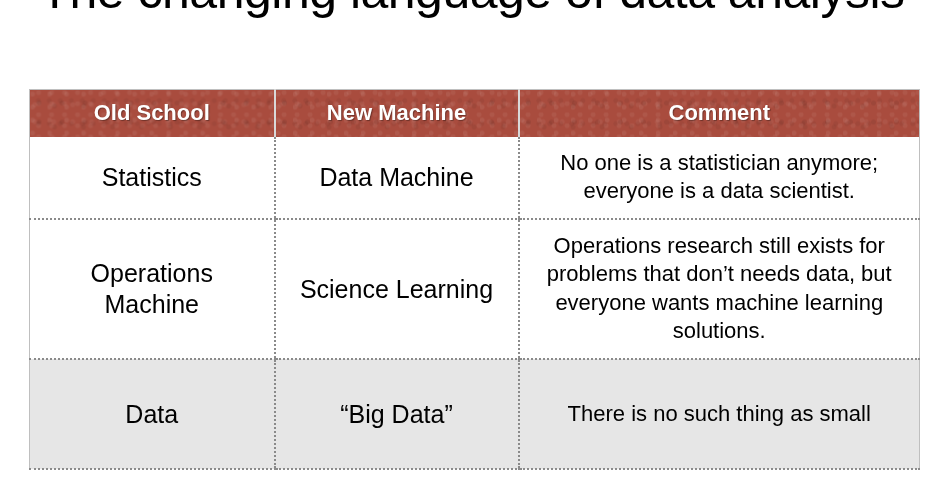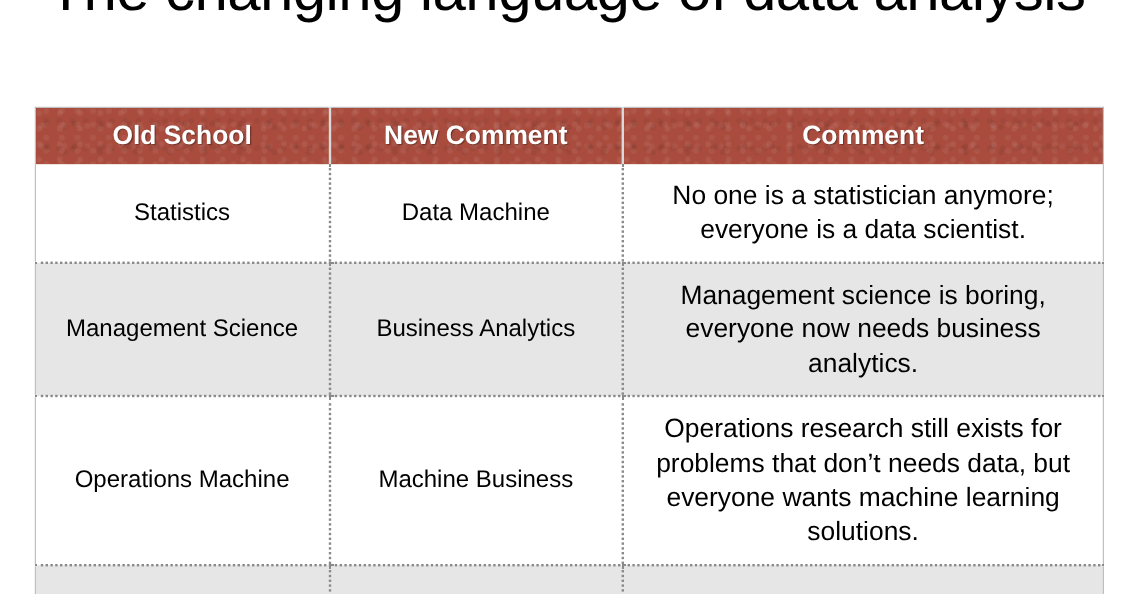--- a/index.html
+++ b/index.html
@@ -82,21 +82,21 @@
     border-left: 2px solid #d9d9d9;
     border-right: 2px solid #d9d9d9;
     border-top: 1px solid #bfbfbf;
     text-shadow: 1px 1px 1px rgba(0,0,0,0.35);
     box-sizing: border-box;
   }
   thead tr.header-row th:first-child { border-left: 1px solid #bfbfbf; }
   thead tr.header-row th:last-child  { border-right: 1px solid #bfbfbf; margin-top: 35px; }
 
   tbody td {
-    font-size: 20px;
+    font-size: 25px;
     line-height: 1.22;
     text-align: center;
     vertical-align: middle;
     padding: 12px 10px;
     border-bottom: 2px dotted #8a8a8a;
     border-left: 2px dotted #8a8a8a;
     box-sizing: border-box;
   }
   tbody td:first-child {
     border-left: 1px solid #bfbfbf;
@@ -128,38 +128,33 @@
   <div class="table-wrap">
     <table class="data-table">
       <colgroup>
         <col class="c-old">
         <col class="c-new">
         <col class="c-comm">
       </colgroup>
       <thead>
         <tr class="header-row">
           <th>Old School</th>
-          <th>New Comment</th>
+          <th>New Machine</th>
           <th>Comment</th>
         </tr>
       </thead>
       <tbody>
         <tr class="row-white row-1">
           <td>Statistics</td>
           <td>Data Machine</td>
           <td class="comment-cell">No one is a statistician anymore; everyone is a data scientist.</td>
         </tr>
-        <tr class="row-grey row-2">
-          <td>Management Science</td>
-          <td>Business Analytics</td>
-          <td class="comment-cell">Management science is boring, everyone now needs business analytics.</td>
-        </tr>
         <tr class="row-white row-3">
           <td>Operations Machine</td>
-          <td>Machine Business</td>
+          <td>Science Learning</td>
           <td class="comment-cell">Operations research still exists for problems that don’t needs data, but everyone wants machine learning solutions.</td>
         </tr>
         <tr class="row-grey row-4">
           <td>Data</td>
           <td>“Big Data”</td>
           <td class="comment-cell">There is no such thing as small</td>
         </tr>
       </tbody>
     </table>
   </div>

